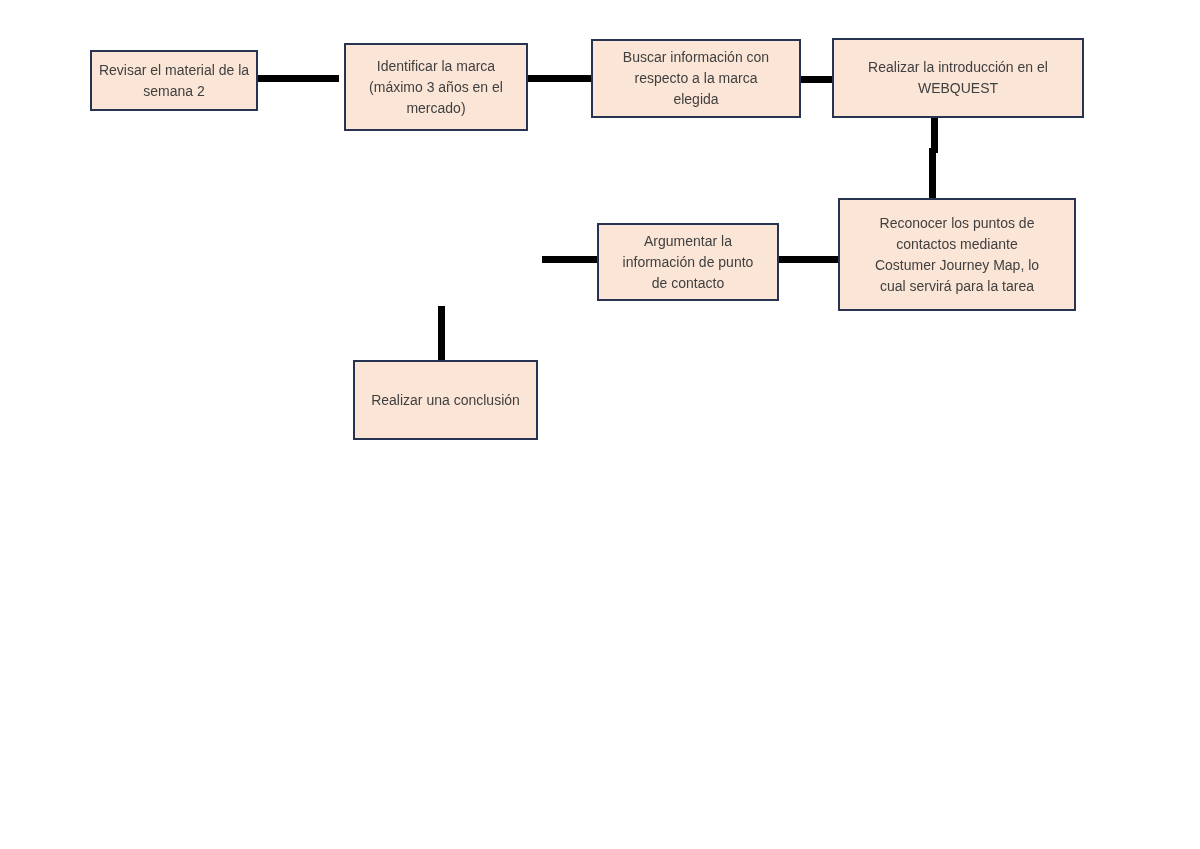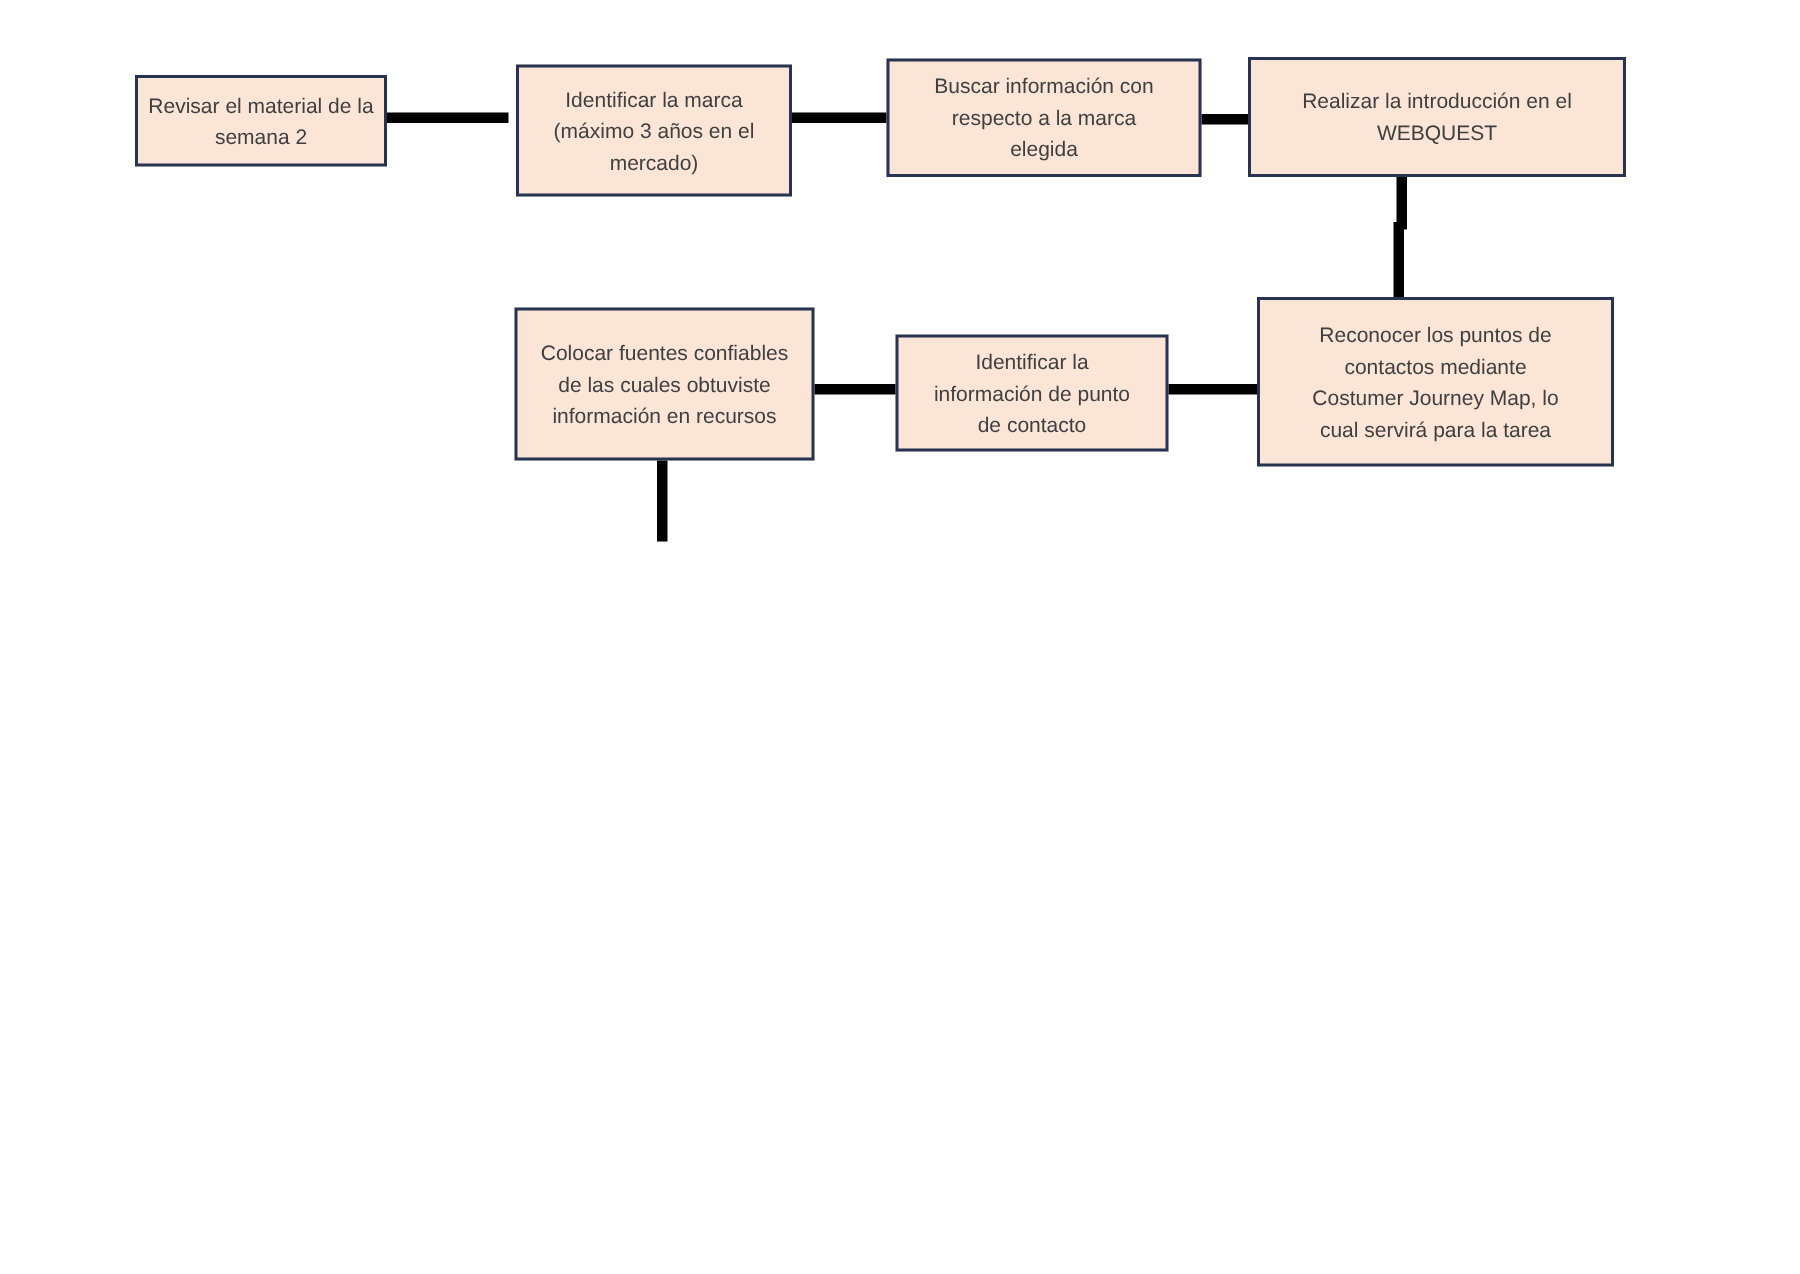--- a/index.html
+++ b/index.html
@@ -56,26 +56,26 @@
   </div>
 
   <div class="node" style="left:591px;top:39px;width:210px;height:79px">
     <span class="node-text" style="max-width:155px">Buscar información con respecto a la marca elegida</span>
   </div>
 
   <div class="node" style="left:832px;top:38px;width:252px;height:80px">
     <span class="node-text" style="max-width:196px">Realizar la introducción en el WEBQUEST</span>
   </div>
 
-  <div class="node" style="left:343px;top:205px;width:200px;height:102px">
-    <span class="node-text" style="max-width:180px">Colocar fuentes confiables de las cuales obtuviste información en recursos</span>
-  </div>
 
   <div class="node" style="left:597px;top:223px;width:182px;height:78px">
-    <span class="node-text" style="max-width:150px">Identificar la información de punto de contacto</span>
+    <span class="node-text" style="max-width:150px">Argumentar la información de punto de contacto</span>
   </div>
 
   <div class="node" style="left:838px;top:198px;width:238px;height:113px">
     <span class="node-text" style="max-width:165px">Reconocer los puntos de contactos mediante Costumer Journey Map, lo cual servirá para la tarea</span>
   </div>
 
+  <div class="node" style="left:353px;top:360px;width:185px;height:80px">
+    <span class="node-text" style="max-width:175px">Realizar una conclusión</span>
+  </div>
 
 </div>
 
 </body></html>

